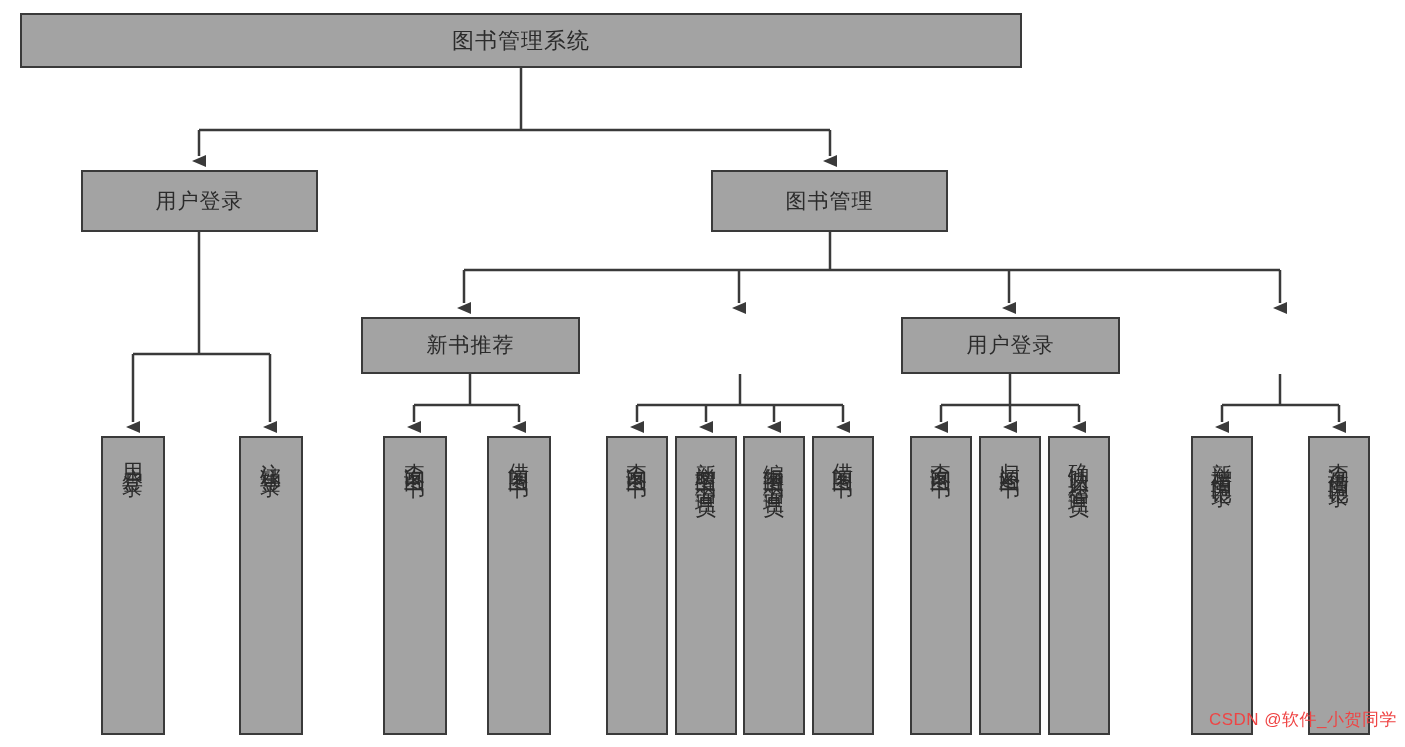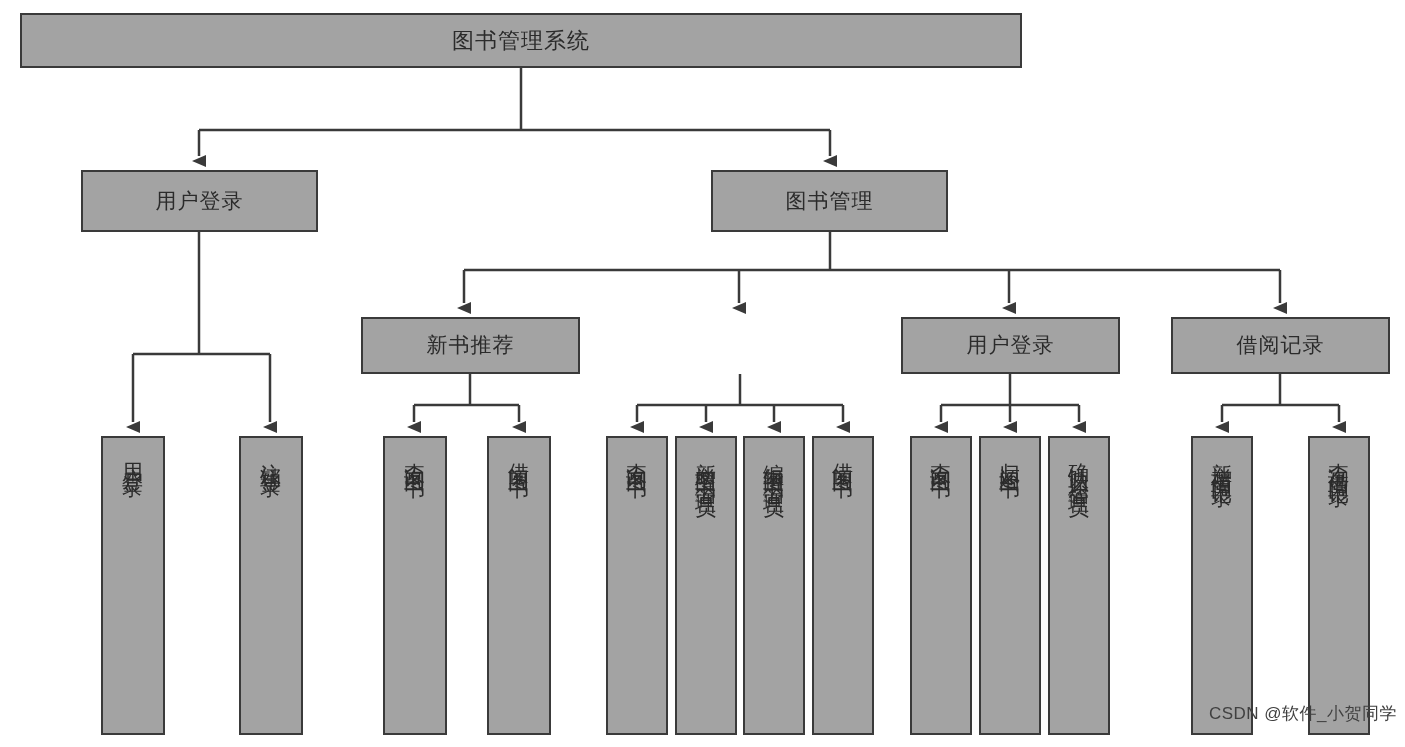--- a/index.html
+++ b/index.html
@@ -45,23 +45,23 @@
     font-size:21px;
     letter-spacing:5px;
     line-height:1;
     white-space:nowrap;
     text-align:left;
   }
 
   #watermark{
     position:absolute;
     right:8px;
-    bottom:22px;
+    bottom:16px;
     font-size:17px;
-    color:#404040;
+    color:#ef4444;
     white-space:nowrap;
     letter-spacing:0.5px;
   }
 </style>
 </head>
 <body>
 
 <div id="stage">
 
   <svg id="wires" viewBox="0 0 1405 747" xmlns="http://www.w3.org/2000/svg">
@@ -128,23 +128,20 @@
 
   <div class="node lvl3" style="left:361px;top:317px;width:219px;height:57px;align-items:center;">
     <span class="lbl">新书推荐</span>
   </div>
 
 
   <div class="node lvl3" style="left:901px;top:317px;width:219px;height:57px;">
     <span class="lbl">用户登录</span>
   </div>
 
-  <div class="node lvl3" style="left:1171px;top:317px;width:219px;height:57px;">
-    <span class="lbl">借阅记录</span>
-  </div>
 
   <div class="node leaf" style="left:101px;top:436px;width:64px;height:299px;">
     <span class="lbl">用户登录</span>
   </div>
 
   <div class="node leaf" style="left:239px;top:436px;width:64px;height:299px;">
     <span class="lbl">注销登录</span>
   </div>
 
   <div class="node leaf" style="left:383px;top:436px;width:64px;height:299px;">

